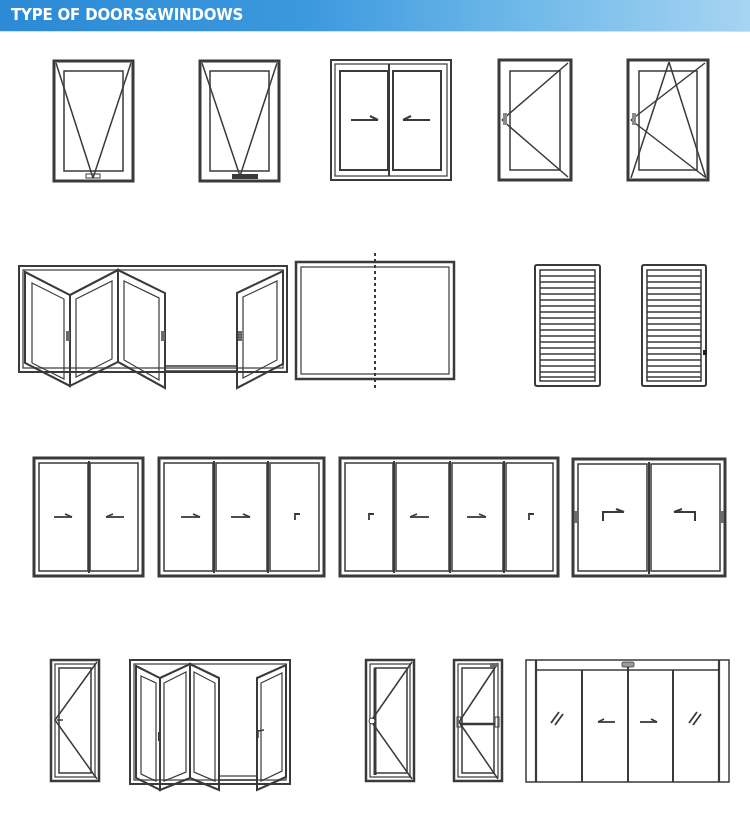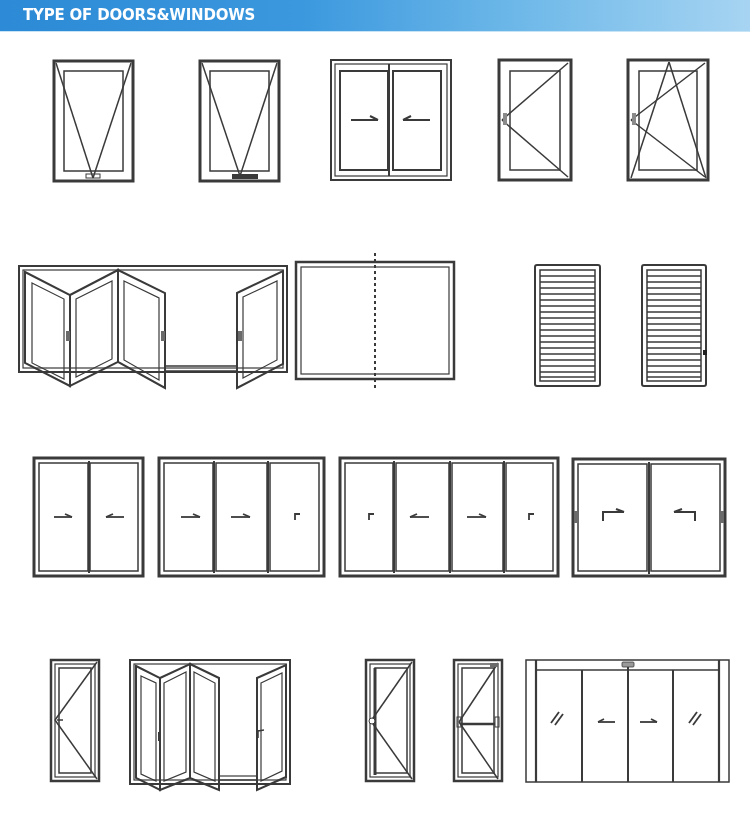--- a/index.html
+++ b/index.html
@@ -9,21 +9,20 @@
   }
   .header {
     position: absolute; left: 0; top: 0; width: 750px; height: 31px;
     background: linear-gradient(90deg, #2c8ad6 0%, #3b98de 40%, #6fb9e9 70%, #a7d4f2 100%);
     border-bottom: 1px solid #c7e3f6;
   }
   .header-title {
     position: absolute; left: 11px; top: 6px;
     color: #ffffff; font-weight: bold; font-size: 15px; letter-spacing: -0.2px;
     font-family: "DejaVu Sans", sans-serif;
-    margin-left: 12px;
   }
   svg.drawing { position: absolute; left: 0; top: 0; }
   .f { fill: none; stroke: #3a3a3a; }
 </style>
 </head>
 <body>
 
 <div class="header">
   <span class="header-title">TYPE OF DOORS&amp;WINDOWS</span>
 </div>

